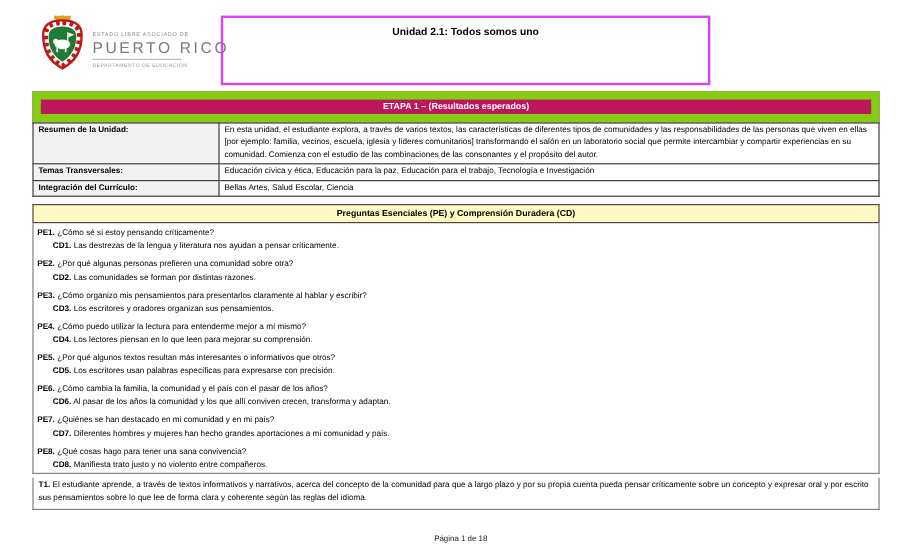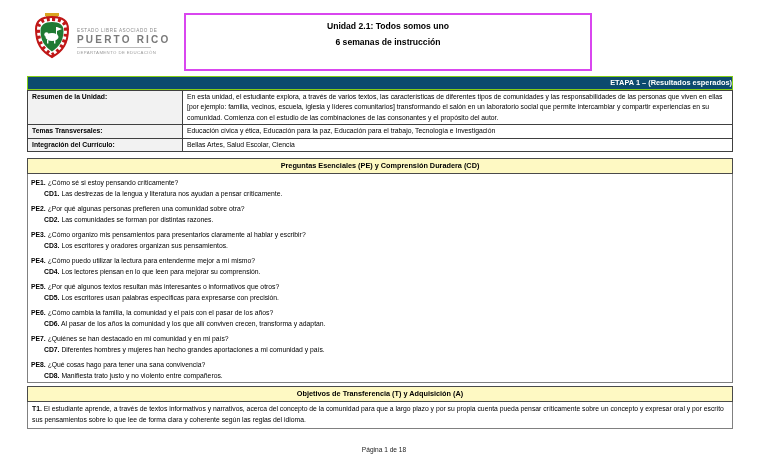--- a/index.html
+++ b/index.html
@@ -10,34 +10,34 @@
     font-family:"Liberation Sans", sans-serif;
     color:#000;
     overflow:hidden;
   }
   
   .header{position:absolute;top:13px;left:33px;right:35px;height:56px;}
   .logo{position:absolute;left:0;top:0;display:flex;align-items:center;}
   .seal{width:38px;height:46px;}
   .logo-text{margin-left:6px;padding-top:10px;}
   .logo-line1{font-size:4.6px;letter-spacing:0.6px;color:#8a8a8a;}
-  .logo-line2{font-size:10px;letter-spacing:2.2px;color:#7a7a7a;font-weight:bold;margin-top:1px;}
+  .logo-line2{font-size:13px;letter-spacing:2.2px;color:#7a7a7a;font-weight:normal;margin-top:1px;}
   .logo-rule{border-top:1px solid #bbb;margin-top:2px;width:74px;}
   .logo-line3{font-size:4.3px;letter-spacing:0.4px;color:#9a9a9a;margin-top:2px;}
   .title-box{
     position:absolute;left:151px;top:0;width:404px;height:51px;
     border:2px solid #d946ef;text-align:center;padding-top:3px;
   }
   .title-line{font-weight:bold;font-size:8.6px;line-height:16px;}
   
   .content{position:absolute;left:27px;top:76px;width:706px;}
   .dark-bar{
-    background:#0c4a6e;border:1px solid #84cc16;
+    background:#be185d;border:7px solid #84cc16;
     color:#fff;font-weight:bold;font-size:7.4px;
-    text-align:right;line-height:12px;height:12px;
+    text-align:center;line-height:12px;height:12px;
   }
   .gray-bar{
     background:#fef9c3;border:1px solid #4a4a4a;
     color:#000;font-weight:bold;font-size:7.3px;
     text-align:center;line-height:14px;height:14px;
   }
   
   table.meta{border-collapse:collapse;width:706px;table-layout:fixed;margin-top:0;}
   table.meta td{
     border:1px solid #404040;vertical-align:top;
@@ -97,21 +97,20 @@
       </svg>
       <div class="logo-text">
         <div class="logo-line1">ESTADO LIBRE ASOCIADO DE</div>
         <div class="logo-line2">PUERTO RICO</div>
         <div class="logo-rule"></div>
         <div class="logo-line3">DEPARTAMENTO DE EDUCACIÓN</div>
       </div>
     </div>
     <div class="title-box">
       <div class="title-line">Unidad 2.1: Todos somos uno</div>
-      <div class="title-line">6 semanas de instrucción</div>
     </div>
   </div>
 
   <div class="content">
 
     <div class="dark-bar">ETAPA 1 – (Resultados esperados)</div>
     <table class="meta">
       <tbody>
           <tr class="row-tall">
         <td class="label-cell">Resumen de la Unidad:</td>
@@ -162,21 +161,20 @@
         </div>
         <div class="pe-group">
           <div class="pe-line"><span class="b">PE8.</span> <span>¿Qué cosas hago para tener una sana convivencia?</span></div>
           <div class="cd-line"><span class="b">CD8.</span> <span>Manifiesta trato justo y no violento entre compañeros.</span></div>
         </div>
 
       </div>
     </div>
 
     <div class="obj-section">
-      <div class="gray-bar">Objetivos de Transferencia (T) y Adquisición (A)</div>
       <div class="obj-body">
         <span class="b">T1.</span>
         <span>El estudiante aprende, a través de textos informativos y narrativos, acerca del concepto de la comunidad para que a largo plazo y por su propia cuenta pueda pensar críticamente sobre un concepto y expresar oral y por escrito sus pensamientos sobre lo que lee de forma clara y coherente según las reglas del idioma.</span>
       </div>
     </div>
 
   </div>
 
   <div class="footer">Página 1 de 18</div>
 

